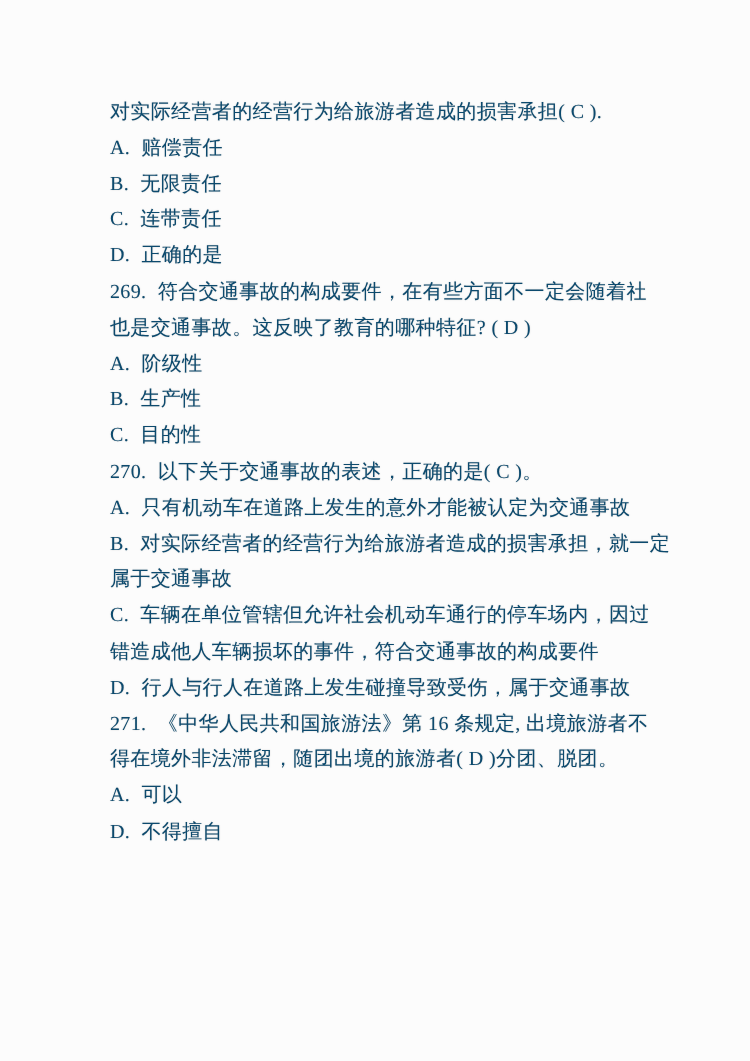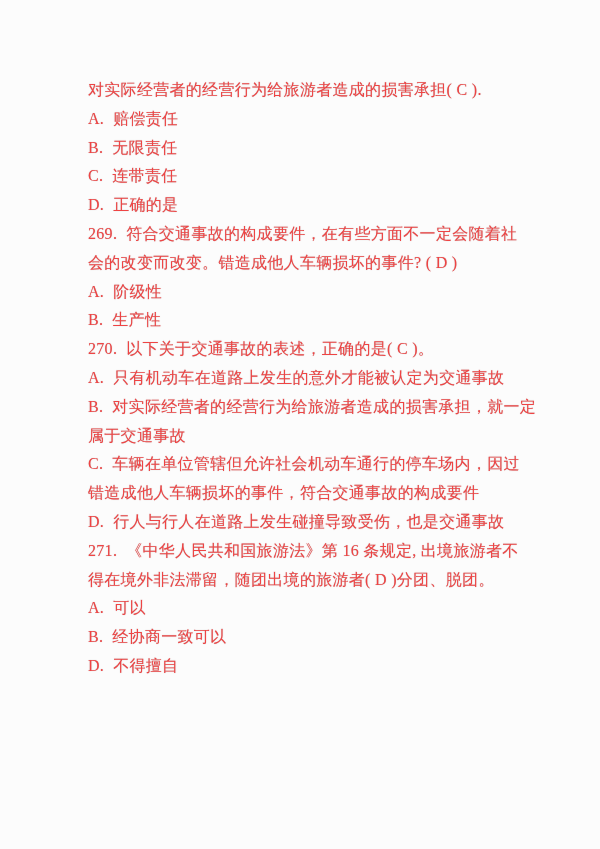--- a/index.html
+++ b/index.html
@@ -34,37 +34,37 @@
     white-space: nowrap;
     text-shadow: 0 0 1px rgba(70, 70, 70, 0.35);
   }
   .prefix {
     margin-right: 9px;
   }
 </style>
 </head>
 <body>
 
-<div class="page" style="background: rgb(252, 252, 252); color: #ef4444;">
+<div class="page" style="background: rgb(252, 252, 252); color: #0c4a6e;">
   <div class="content">
       <div class="line"><span>对实际经营者的经营行为给旅游者造成的损害承担( C ).</span></div>
       <div class="line"><span class="prefix">A.</span><span>赔偿责任</span></div>
       <div class="line"><span class="prefix">B.</span><span>无限责任</span></div>
       <div class="line"><span class="prefix">C.</span><span>连带责任</span></div>
       <div class="line"><span class="prefix">D.</span><span>正确的是</span></div>
       <div class="line"><span class="prefix">269.</span><span>符合交通事故的构成要件，在有些方面不一定会随着社</span></div>
-      <div class="line"><span>会的改变而改变。错造成他人车辆损坏的事件? ( D )</span></div>
+      <div class="line"><span>也是交通事故。这反映了教育的哪种特征? ( D )</span></div>
       <div class="line"><span class="prefix">A.</span><span>阶级性</span></div>
       <div class="line"><span class="prefix">B.</span><span>生产性</span></div>
+      <div class="line"><span class="prefix">C.</span><span>目的性</span></div>
       <div class="line"><span class="prefix">270.</span><span>以下关于交通事故的表述，正确的是( C )。</span></div>
       <div class="line"><span class="prefix">A.</span><span>只有机动车在道路上发生的意外才能被认定为交通事故</span></div>
       <div class="line"><span class="prefix">B.</span><span>对实际经营者的经营行为给旅游者造成的损害承担，就一定</span></div>
       <div class="line"><span>属于交通事故</span></div>
       <div class="line"><span class="prefix">C.</span><span>车辆在单位管辖但允许社会机动车通行的停车场内，因过</span></div>
       <div class="line"><span>错造成他人车辆损坏的事件，符合交通事故的构成要件</span></div>
-      <div class="line"><span class="prefix">D.</span><span>行人与行人在道路上发生碰撞导致受伤，也是交通事故</span></div>
+      <div class="line"><span class="prefix">D.</span><span>行人与行人在道路上发生碰撞导致受伤，属于交通事故</span></div>
       <div class="line"><span class="prefix">271.</span><span>《中华人民共和国旅游法》第 16 条规定, 出境旅游者不</span></div>
       <div class="line"><span>得在境外非法滞留，随团出境的旅游者( D )分团、脱团。</span></div>
       <div class="line"><span class="prefix">A.</span><span>可以</span></div>
-      <div class="line"><span class="prefix">B.</span><span>经协商一致可以</span></div>
       <div class="line"><span class="prefix">D.</span><span>不得擅自</span></div>
     </div>
 </div>
 
 </body></html>

